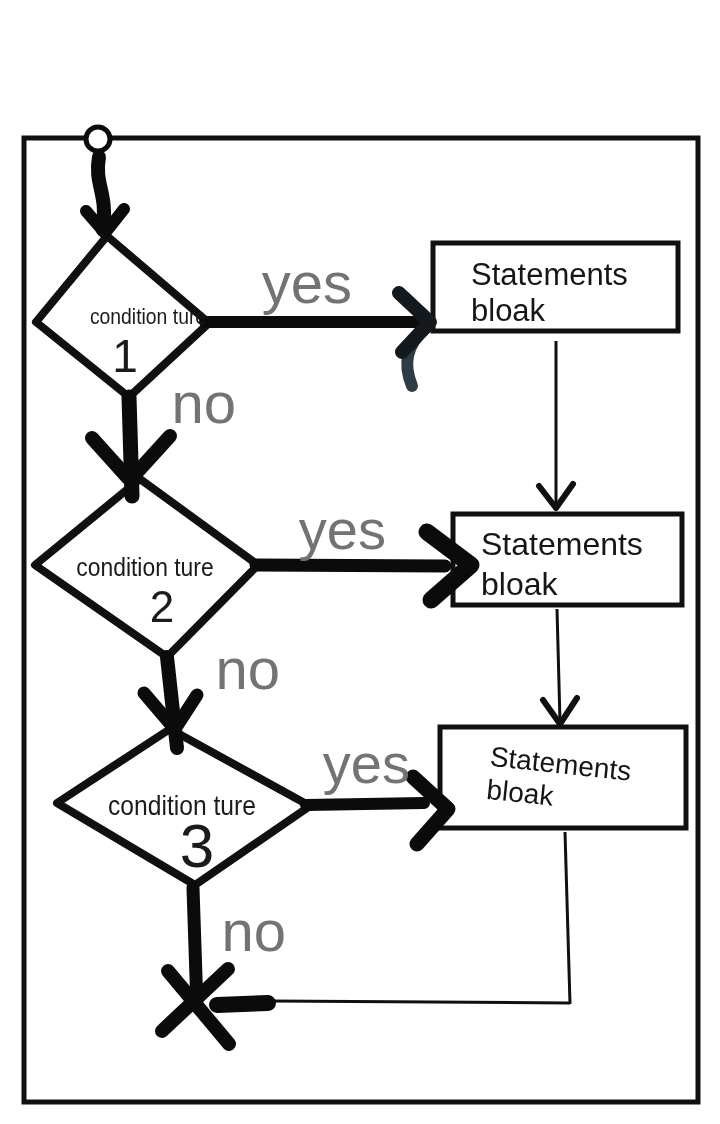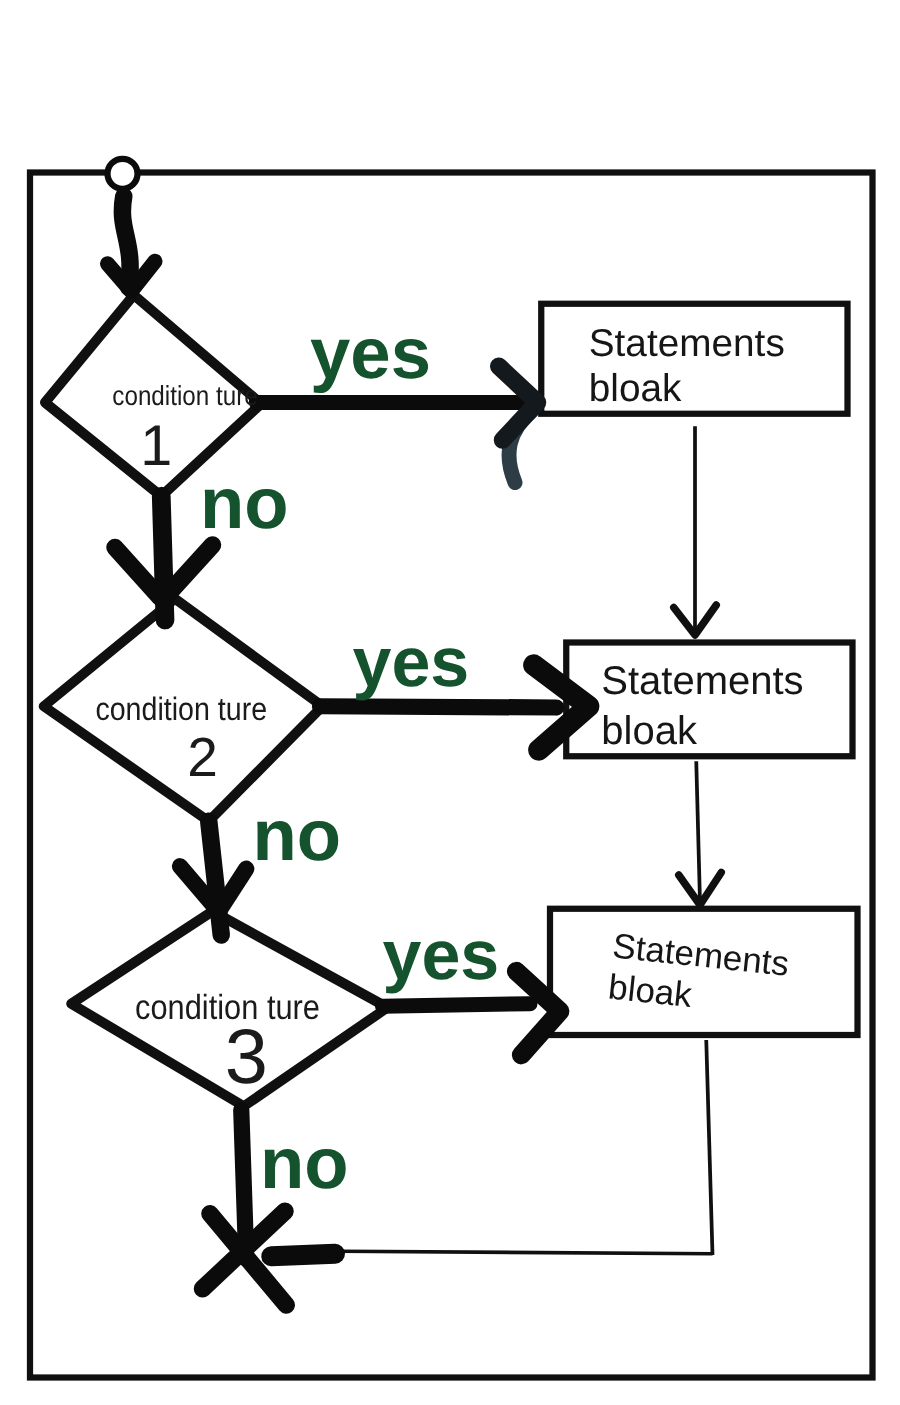--- a/index.html
+++ b/index.html
@@ -30,23 +30,23 @@
     transform: scaleX(0.88);
     transform-origin: center;
     letter-spacing: 0px;
     color: #1b1b1b;
   }
   .cond-num {
     text-align: center;
     color: #1b1b1b;
   }
   .edge-label {
-    font-weight: 700;
-    text-align: left;
-    color: #14532d;
+    font-weight: 400;
+    text-align: right;
+    color: #737373;
   }
   .box-text {
     position: absolute;
     color: #161616;
     font-weight: 400;
   }
   .box-text div { white-space: nowrap; }
   
   .d1-label { left: 63px;  top: 306px; width: 170px; font-size: 22px; }
   .d1-num   { left: 100px; top: 333px; width: 50px;  font-size: 46px; }

